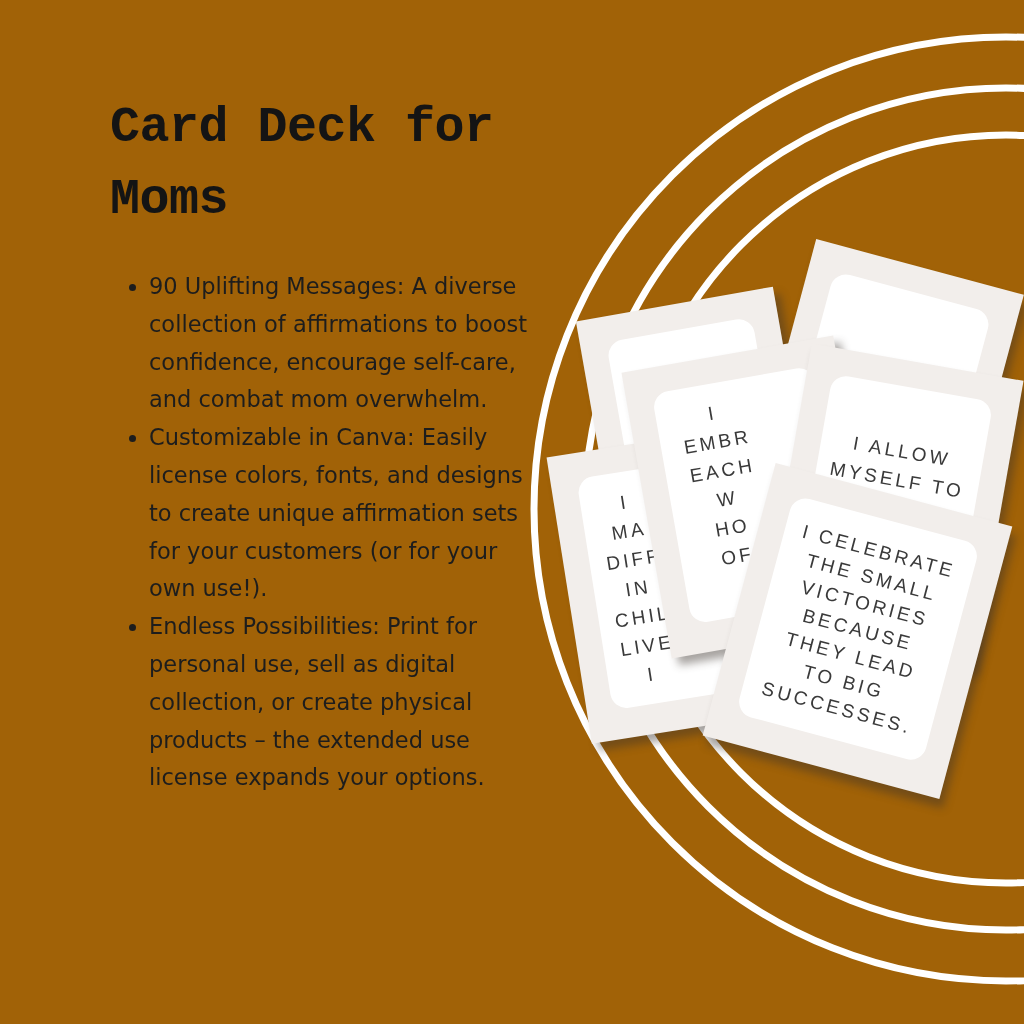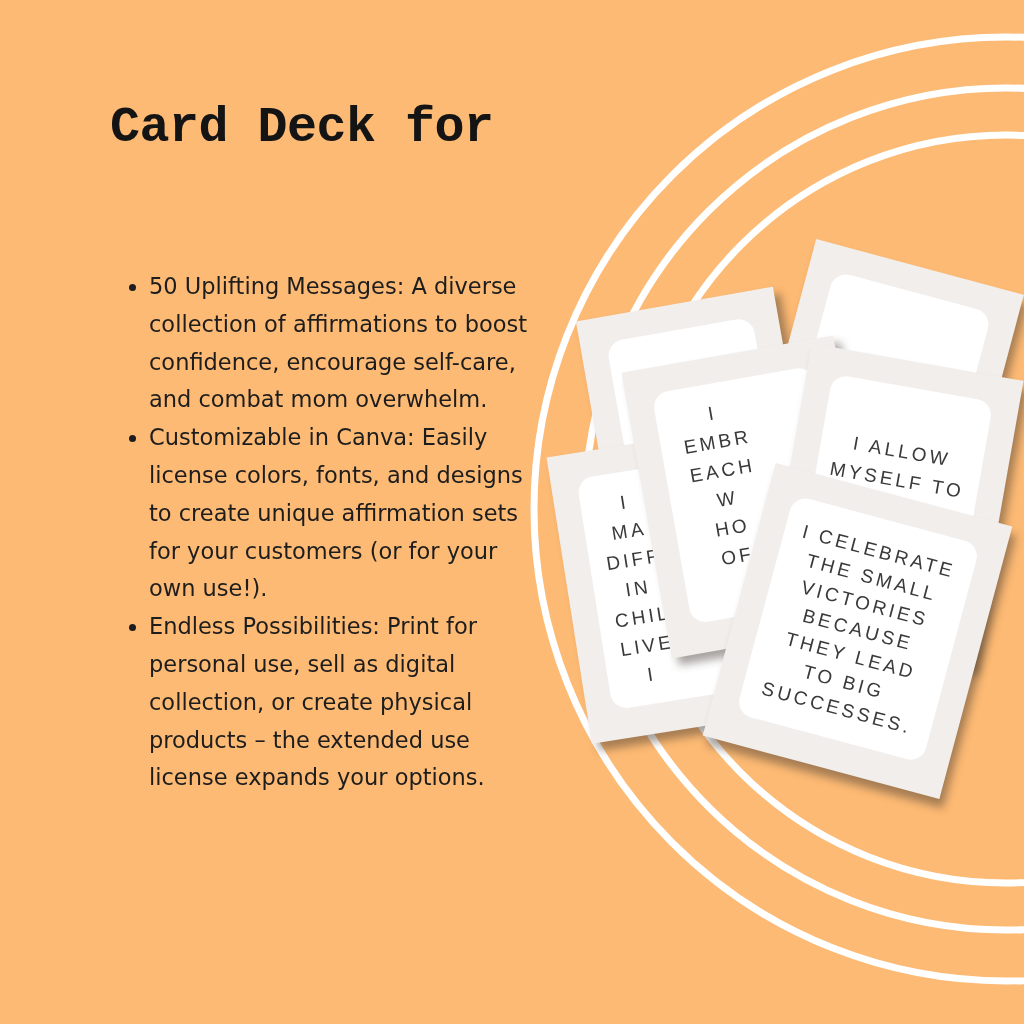--- a/index.html
+++ b/index.html
@@ -1,17 +1,17 @@
 <!DOCTYPE html>
 <html><head>
 <meta charset="utf-8">
 <style>
   html, body { margin:0; padding:0; }
   body { width:1024px; height:1024px; overflow:hidden; background:#e2dcd9; position:relative; font-family:"DejaVu Sans", sans-serif; }
-  .page { position:absolute; inset:0; background:#fdba74; }
+  .page { position:absolute; inset:0; background:#a16207; }
   .title {
     position:absolute; left:110px; top:92px; width:460px; margin:0;
     font-family:"Liberation Mono","DejaVu Sans Mono", monospace; font-weight:bold;
     font-size:50px; line-height:72px; color:#141414; letter-spacing:-0.5px;
   }
   .features { position:absolute; left:128px; top:268px; width:380px; margin:0; padding:0 0 0 21px;
     font-family:"DejaVu Sans", sans-serif; font-size:22.5px; line-height:37.8px; color:#1d1d1d; }
   .features li { margin:0; padding:0; list-style:disc; }
   .features li::marker { font-size:22px; }
   .rings { position:absolute; left:0; top:0; width:1024px; height:1024px; pointer-events:none; }
@@ -33,24 +33,25 @@
 <div class="page">
 
   <svg class="rings" viewBox="0 0 1024 1024">
     <circle cx="1006" cy="509" r="472" fill="none" stroke="#ffffff" stroke-width="7"></circle>
     <circle cx="1006" cy="509" r="421" fill="none" stroke="#ffffff" stroke-width="7"></circle>
     <circle cx="1006" cy="509" r="374" fill="none" stroke="#ffffff" stroke-width="7"></circle>
   </svg>
 
   <h1 class="title">
     <span>Card Deck for</span><br>
+    <span>Moms</span>
   </h1>
 
   <ul class="features">
-    <li>50 Uplifting Messages: A diverse collection of affirmations to boost confidence, encourage self-care, and combat mom overwhelm.</li>
+    <li>90 Uplifting Messages: A diverse collection of affirmations to boost confidence, encourage self-care, and combat mom overwhelm.</li>
     <li>Customizable in Canva: Easily license colors, fonts, and designs to create unique affirmation sets for your customers (or for your own use!).</li>
     <li>Endless Possibilities: Print for personal use, sell as digital collection, or create physical products – the extended use license expands your options.</li>
   </ul>
 
   <div class="card-stack">
 
     <div class="card" style="left:598px; top:302px; width:200px; height:272px; transform:rotate(-10deg);">
       <div class="face" style="justify-content:flex-start; padding-left:24px;">
         <span class="msg" style="margin-top:30px;">I</span>
       </div>

